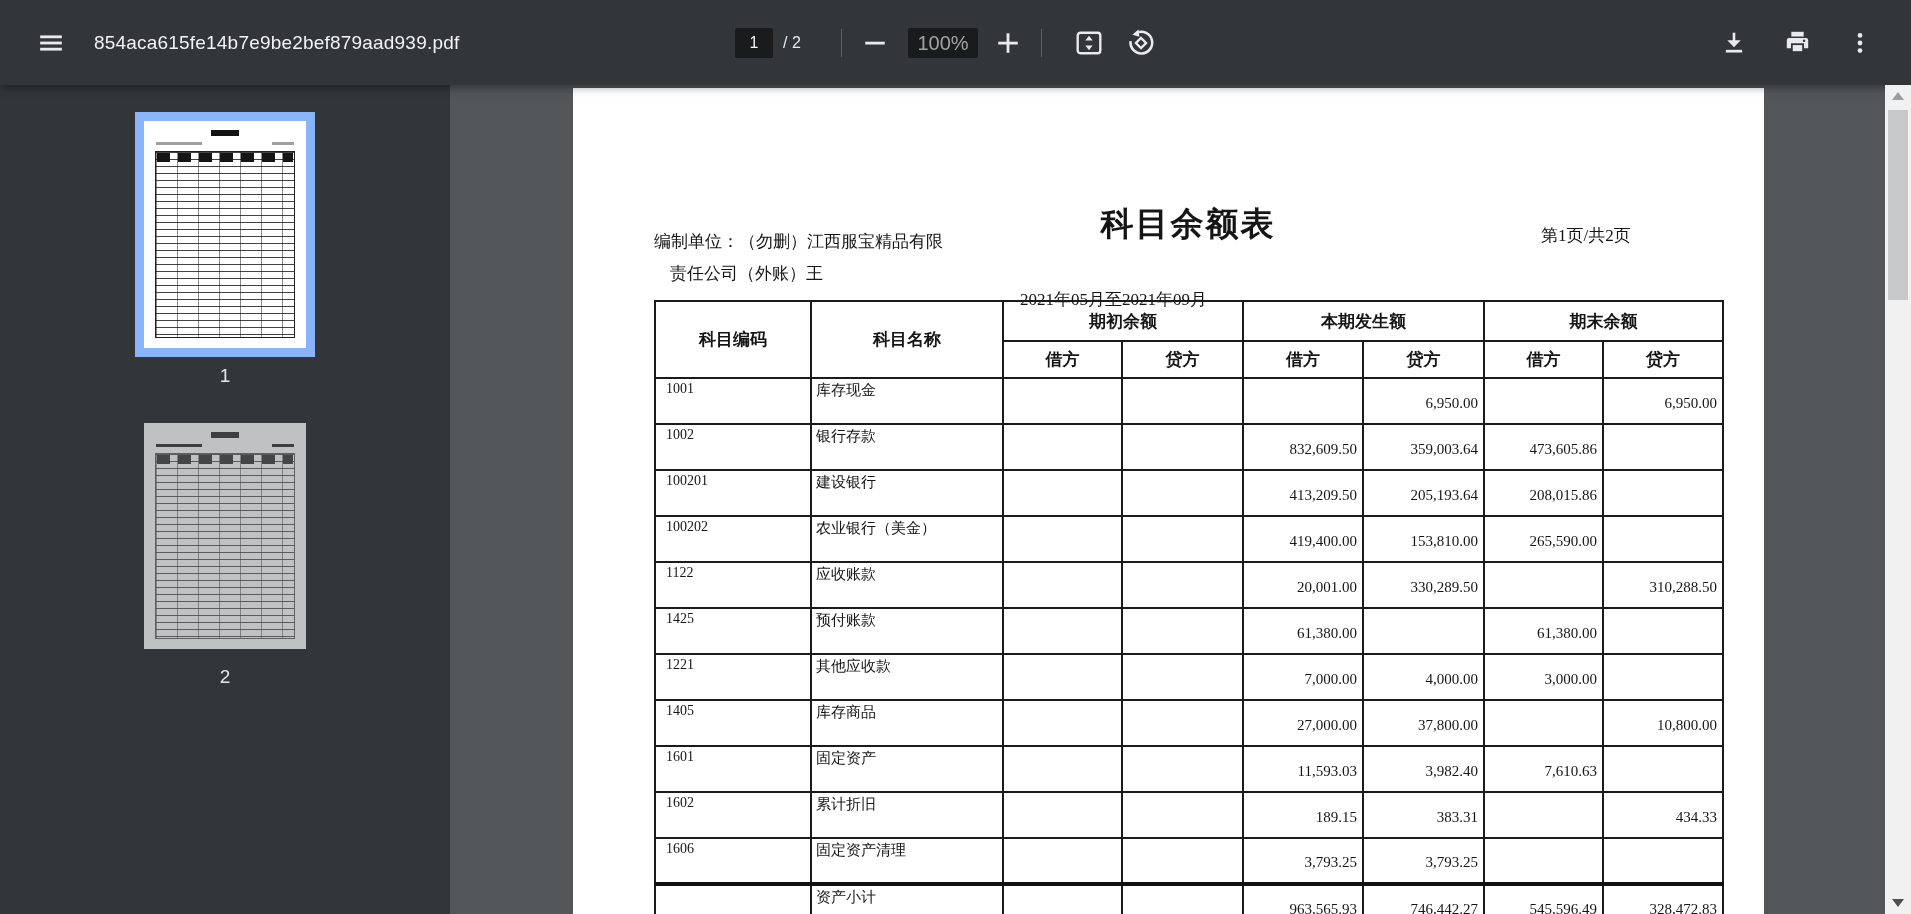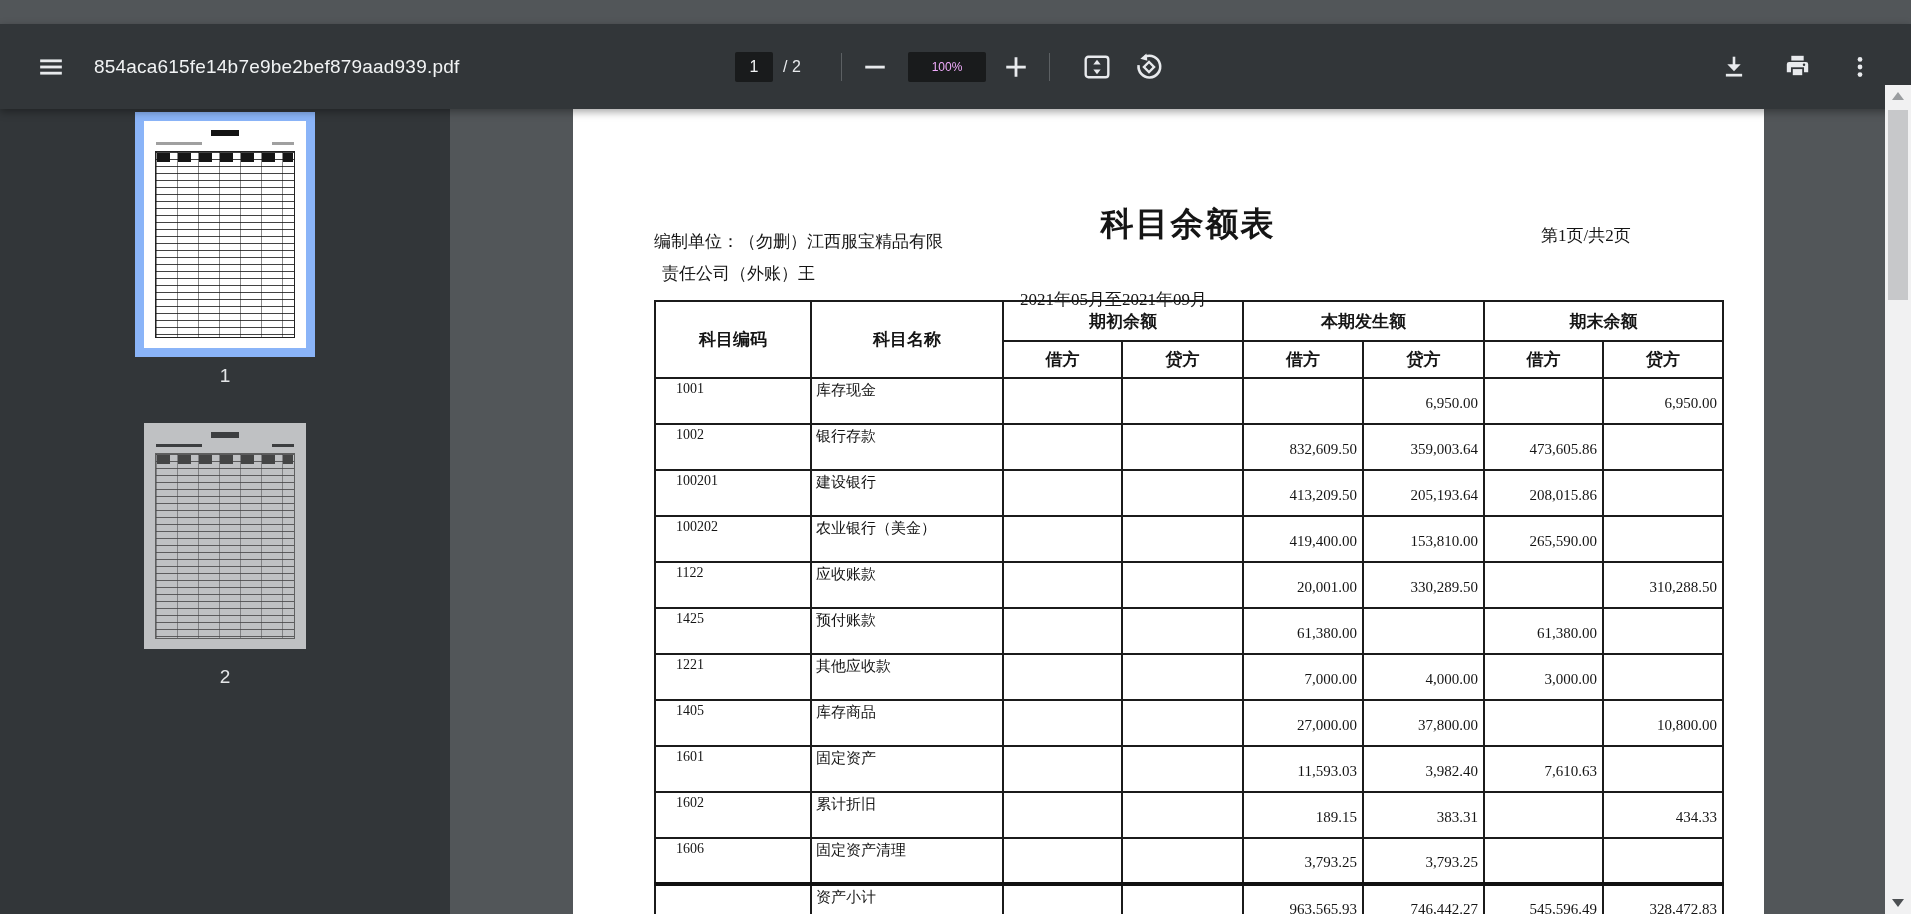--- a/index.html
+++ b/index.html
@@ -1,34 +1,34 @@
 <!DOCTYPE html>
 <html><head>
 <meta charset="utf-8">
 <style>
   * { margin:0; padding:0; box-sizing:border-box; }
   html,body { width:1911px; height:914px; overflow:hidden; }
   body { position:relative; background:#525659; font-family:"Liberation Sans","DejaVu Sans",sans-serif; }
 
   
   .toolbar { position:absolute; left:0; top:0; width:1911px; height:85px; background:#323639;
-             box-shadow:0 3px 8px rgba(0,0,0,.35); z-index:30;margin-top:24px; }
+             box-shadow:0 3px 8px rgba(0,0,0,.35); z-index:30; }
   .tb-left { position:absolute; left:36px; top:0; height:85px; display:flex; align-items:center; gap:28px; }
   .icon-btn { width:30px; height:30px; display:flex; align-items:center; justify-content:center;
               background:none; border:none; cursor:pointer; padding:0; }
   .filename { color:#f1f3f4; font-size:19px; letter-spacing:.2px; }
   .tb-center { position:absolute; left:735px; top:0; height:85px; display:flex; align-items:center; }
   .page-box { width:38px; height:30px; background:#191b1c; border-radius:2px; color:#f1f3f4;
               font-size:16px; text-align:center; line-height:30px; }
   .page-total { color:#e8eaed; font-size:16px; margin-left:10px; width:28px; }
   .tb-divider { width:1px; height:28px; background:#5c6063; }
   .d1 { margin-left:30px; } .d2 { margin-left:18px; }
   .minus-btn { margin-left:18px; } .plus-btn { margin-left:15px; }
-  .zoom-box { margin-left:18px; width:78px; height:30px; background:#191b1c; border-radius:2px;
-              color:#f0abfc; font-size:12px; text-align:center; line-height:30px; }
+  .zoom-box { margin-left:18px; width:70px; height:30px; background:#191b1c; border-radius:2px;
+              color:#a3a3a3; font-size:20px; text-align:center; line-height:30px; }
   .fit-btn { margin-left:32px; } .rotate-btn { margin-left:22px; }
   .tb-right { position:absolute; right:36px; top:0; height:85px; display:flex; align-items:center; gap:33px; }
 
   
   .sidebar { position:absolute; left:0; top:85px; width:450px; height:829px; background:#323639; z-index:10; }
   .thumb-sel { position:absolute; left:135px; top:27px; width:180px; height:245px;
                border:9px solid #8ab4f8; background:#fff; cursor:pointer; }
   .thumb-page2 { position:absolute; left:144px; top:338px; width:162px; height:226px;
                  background:#bfc1c3; cursor:pointer; }
   .thumb-label { position:absolute; color:#e4e6e8; font-size:19px; text-align:center; }
@@ -45,33 +45,33 @@
       background:repeating-linear-gradient(to right, #161616 0 13px, transparent 13px 21px); }
   .dim .mini-sheet { opacity:.72; border-color:#3a3a3a; }
   .dim .mini-title, .dim .mini-meta-l, .dim .mini-meta-r { background:#3c3e40; }
 
   
   .doc-page { position:absolute; left:573px; top:88px; width:1191px; height:1650px; background:#ffffff;
               font-family:"Liberation Serif","DejaVu Serif",serif; color:#151515; z-index:5; }
   .doc-title { position:absolute; left:81px; top:82px; width:1068px; text-align:center;
                font-size:33px; font-weight:bold; letter-spacing:2px;margin-top:32px; }
   .unit-line1 { position:absolute; left:81px; top:142px; font-size:17px; }
-  .unit-line2 { position:absolute; left:89px; top:174px; font-size:17px; }
+  .unit-line2 { position:absolute; left:97px; top:174px; font-size:17px; }
   .date-range { position:absolute; left:447px; top:200px; font-size:17px; }
   .page-info  { position:absolute; left:968px; top:136px; font-size:17px; }
   .unit-label { position:absolute; left:81px; top:180px; width:1068px; text-align:right; font-size:17px; }
 
   table.balance { position:absolute; left:81px; top:212px; width:1068px; border-collapse:collapse;
                   table-layout:fixed; }
   table.balance th, table.balance td { border:2px solid #1b1b1b; overflow:hidden; white-space:nowrap; }
   table.balance thead tr.gr1 { height:40px; }
   table.balance thead tr.gr2 { height:37px; }
   table.balance tbody tr { height:46px; }
   table.balance th { font-size:17px; font-weight:bold; text-align:center; vertical-align:middle; }
-  td.code { font-size:14px; text-align:left; vertical-align:top; padding:2px 20px; }
+  td.code { font-size:14px; text-align:left; vertical-align:top; padding:2px 10px; }
   td.name { font-size:15px; text-align:left; vertical-align:top; padding:2px 4px; }
   td.num  { font-size:15px; text-align:right; vertical-align:middle; padding:4px 5px 0 0; }
   tr.subtotal td { border-top:4px solid #111; }
 
   
   .scrollbar { position:absolute; left:1885px; top:85px; width:26px; height:829px; background:#f1f1f2; z-index:40; }
   .sb-up { position:absolute; top:7px; left:7px; width:0; height:0;
            border-left:6px solid transparent; border-right:6px solid transparent;
            border-bottom:8px solid #9a9da0; cursor:pointer; }
   .sb-thumb { position:absolute; top:25px; left:3px; width:20px; height:190px; background:#c7c8ca; cursor:pointer; }

